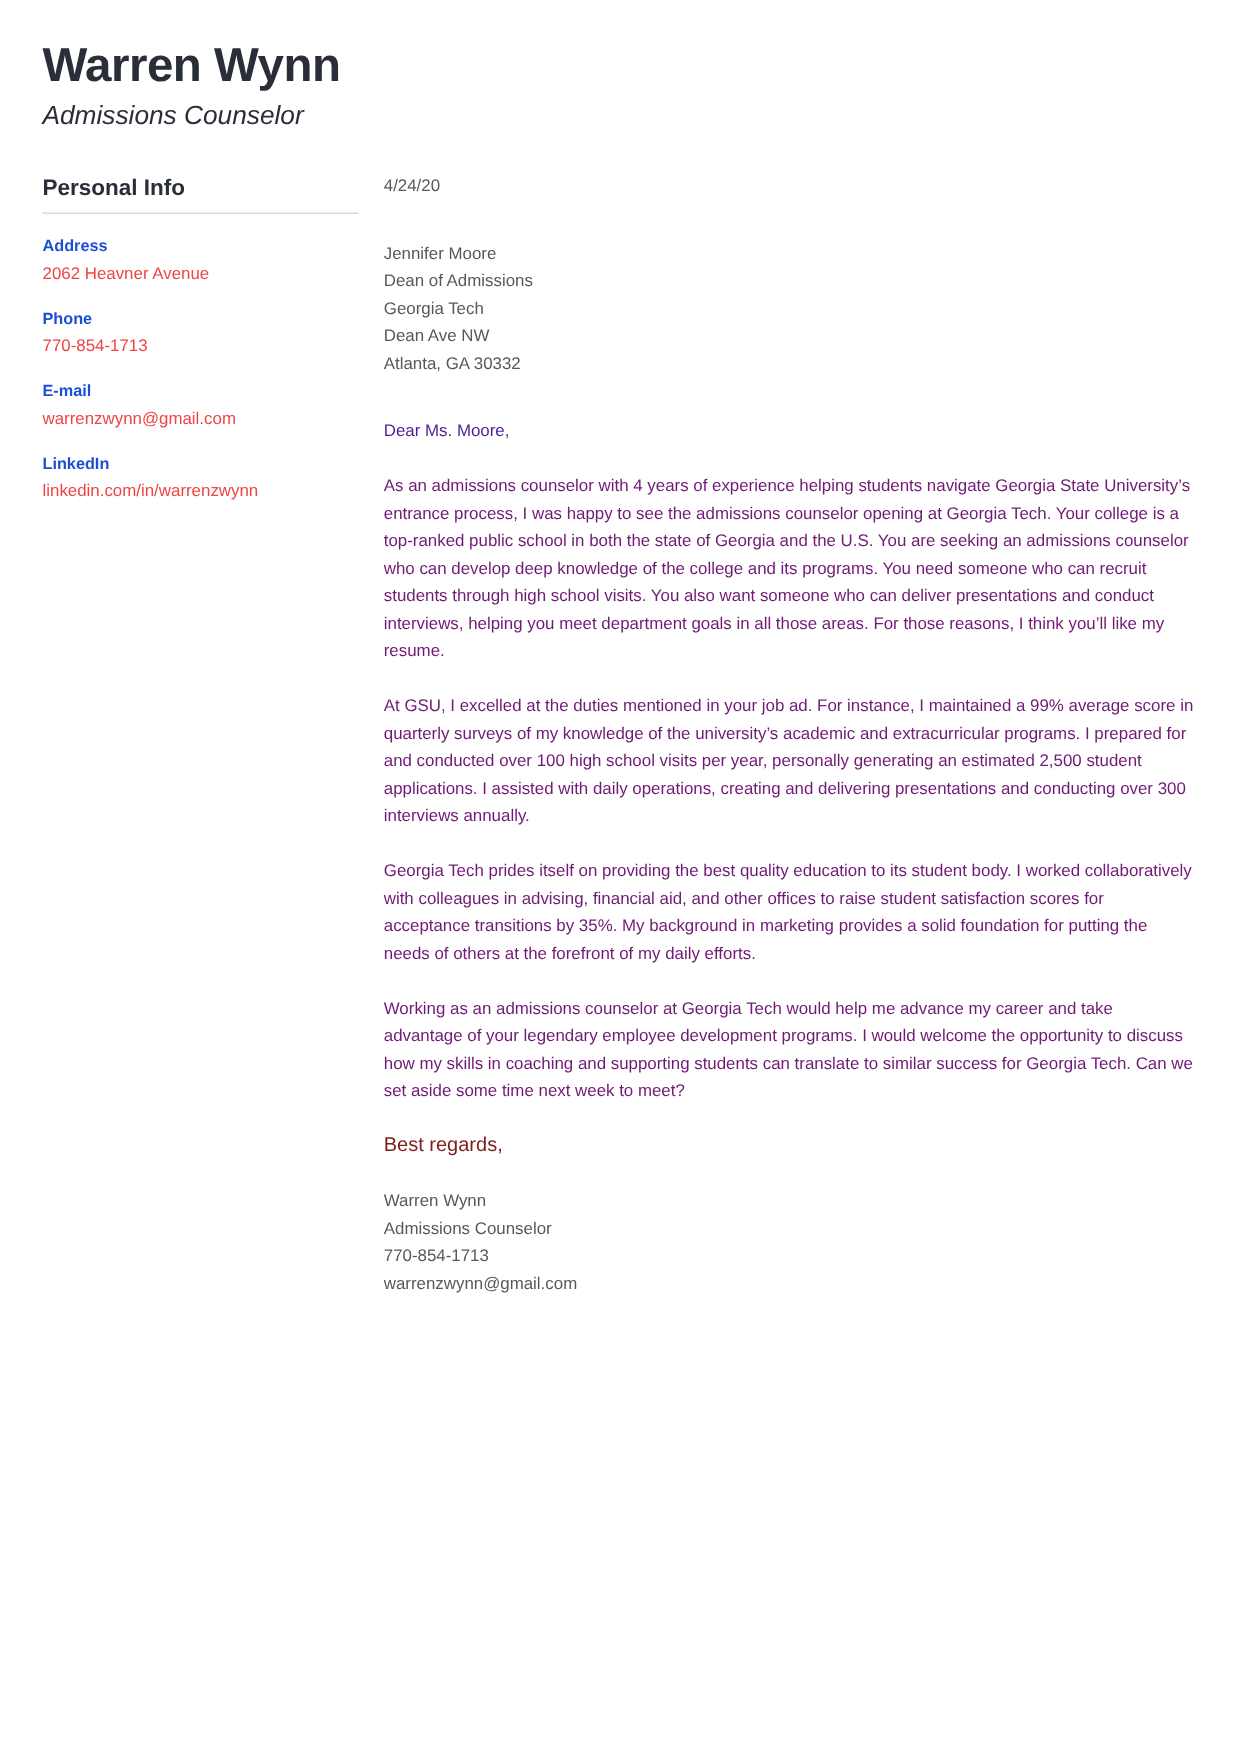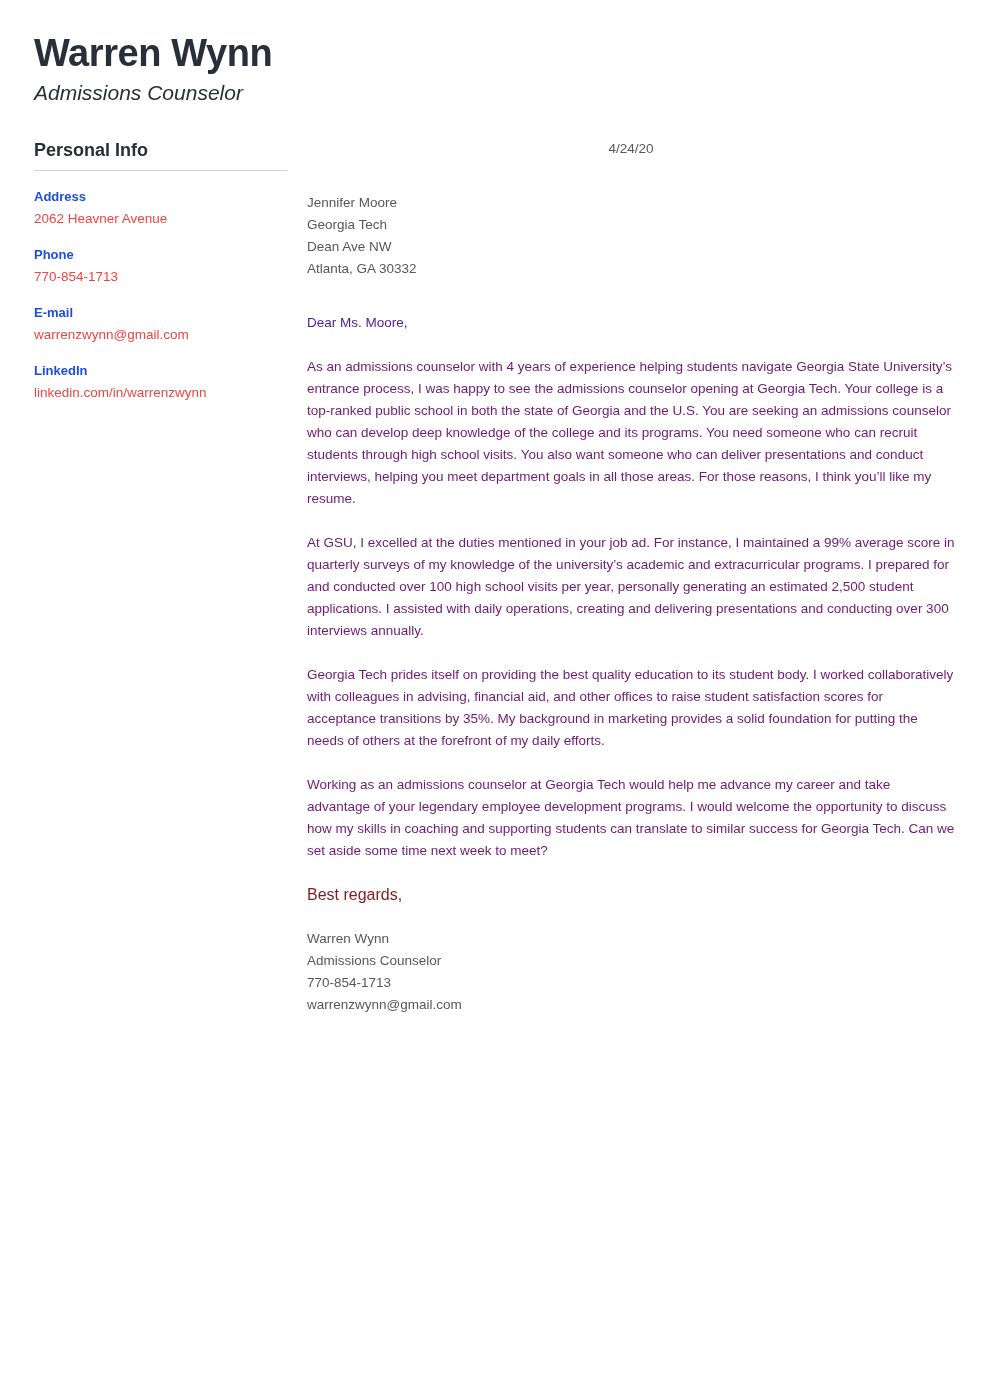--- a/index.html
+++ b/index.html
@@ -96,21 +96,20 @@
     position: absolute;
     left: 307px;
     top: 138px;
     width: 648px;
   }
 
   .letter-date {
     font-size: 13.5px;
     color: #57585b;
     line-height: 22px;
-    text-align: center;
   }
 
   .recipient {
     margin-top: 32px;
   }
 
   .recipient-line {
     font-size: 13.5px;
     color: #57585b;
     line-height: 22px;
@@ -188,20 +187,21 @@
       <div class="info-value">linkedin.com/in/warrenzwynn</div>
     </div>
   </div>
 
   <div class="letter">
 
     <div class="letter-date">4/24/20</div>
 
     <div class="recipient">
       <div class="recipient-line">Jennifer Moore</div>
+      <div class="recipient-line">Dean of Admissions</div>
       <div class="recipient-line">Georgia Tech</div>
       <div class="recipient-line">Dean Ave NW</div>
       <div class="recipient-line">Atlanta, GA 30332</div>
     </div>
 
     <div class="salutation">Dear Ms. Moore,</div>
 
     <div class="body-paragraphs">
       <p class="paragraph">As an admissions counselor with 4 years of experience helping students navigate Georgia State University’s entrance process, I was happy to see the admissions counselor opening at Georgia Tech. Your college is a top-ranked public school in both the state of Georgia and the U.S. You are seeking an admissions counselor who can develop deep knowledge of the college and its programs. You need someone who can recruit students through high school visits. You also want someone who can deliver presentations and conduct interviews, helping you meet department goals in all those areas. For those reasons, I think you’ll like my resume.</p>
       <p class="paragraph">At GSU, I excelled at the duties mentioned in your job ad. For instance, I maintained a 99% average score in quarterly surveys of my knowledge of the university’s academic and extracurricular programs. I prepared for and conducted over 100 high school visits per year, personally generating an estimated 2,500 student applications. I assisted with daily operations, creating and delivering presentations and conducting over 300 interviews annually.</p>

